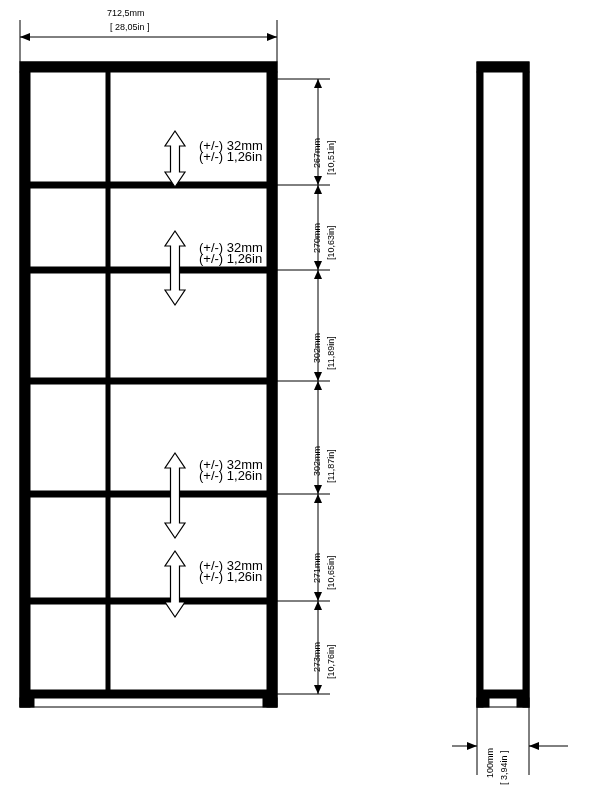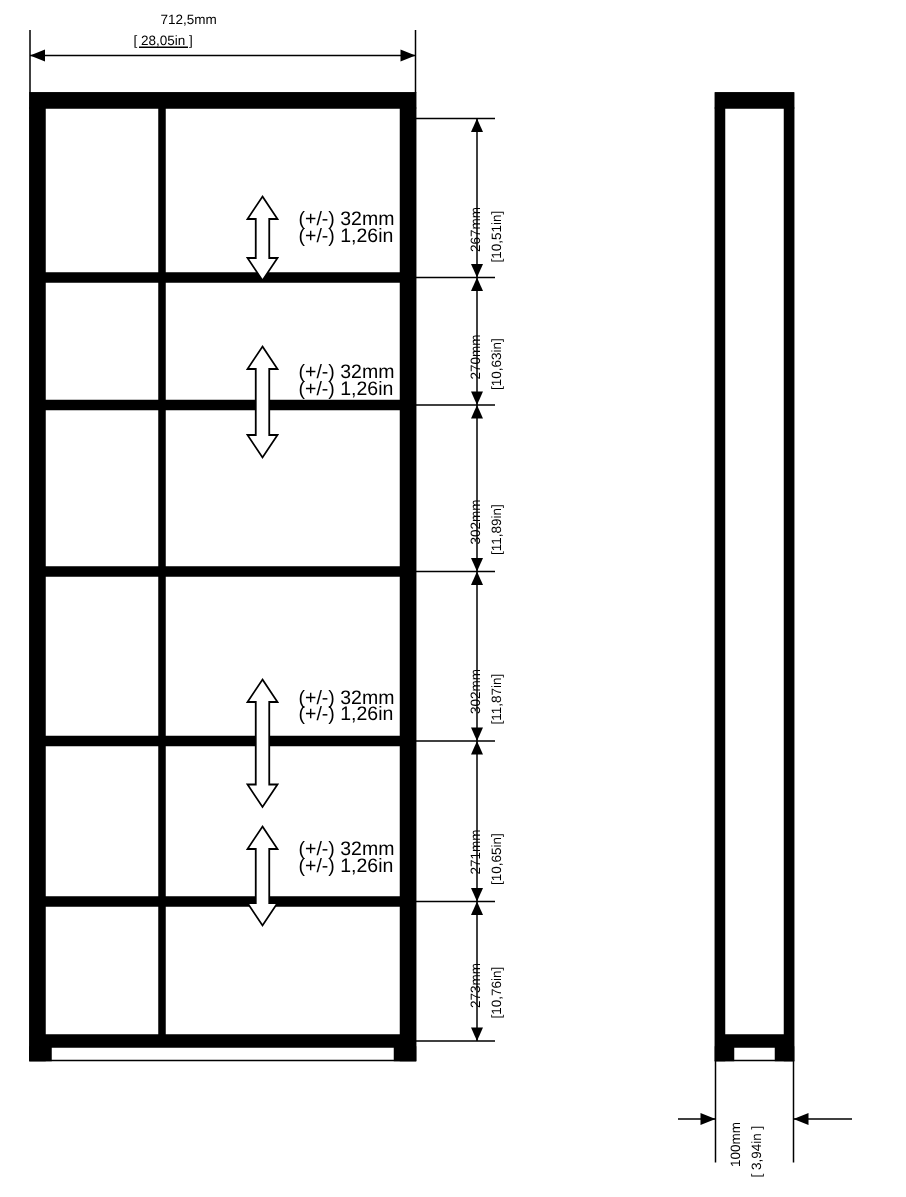--- a/index.html
+++ b/index.html
@@ -9,21 +9,21 @@
   .lbl.v{transform-origin:0 0;}
   svg{position:absolute;left:0;top:0;overflow:visible;}
   .arrow-lbl{position:absolute;font-size:13px;line-height:11px;white-space:nowrap;}
 </style>
 </head>
 <body>
 
 <div id="sheet">
 
   <div class="lbl" style="left:107px;top:8px;">712,5mm</div>
-  <div class="lbl" style="left:89px;top:22px;text-decoration:underline;">[ 28,05in ]</div>
+  <div class="lbl" style="left:110px;top:22px;">[ 28,05in ]</div>
 
   <svg width="604" height="798">
     <g stroke="#000" stroke-width="1" fill="none">
 
       <line x1="20" y1="37" x2="277" y2="37"></line>
       <line x1="20" y1="20" x2="20" y2="62"></line>
       <line x1="277" y1="20" x2="277" y2="62"></line>
 
       <path d="M20 37 L30 33 L30 41 Z" fill="#000" stroke="none"></path>
       <path d="M277 37 L267 33 L267 41 Z" fill="#000" stroke="none"></path>

